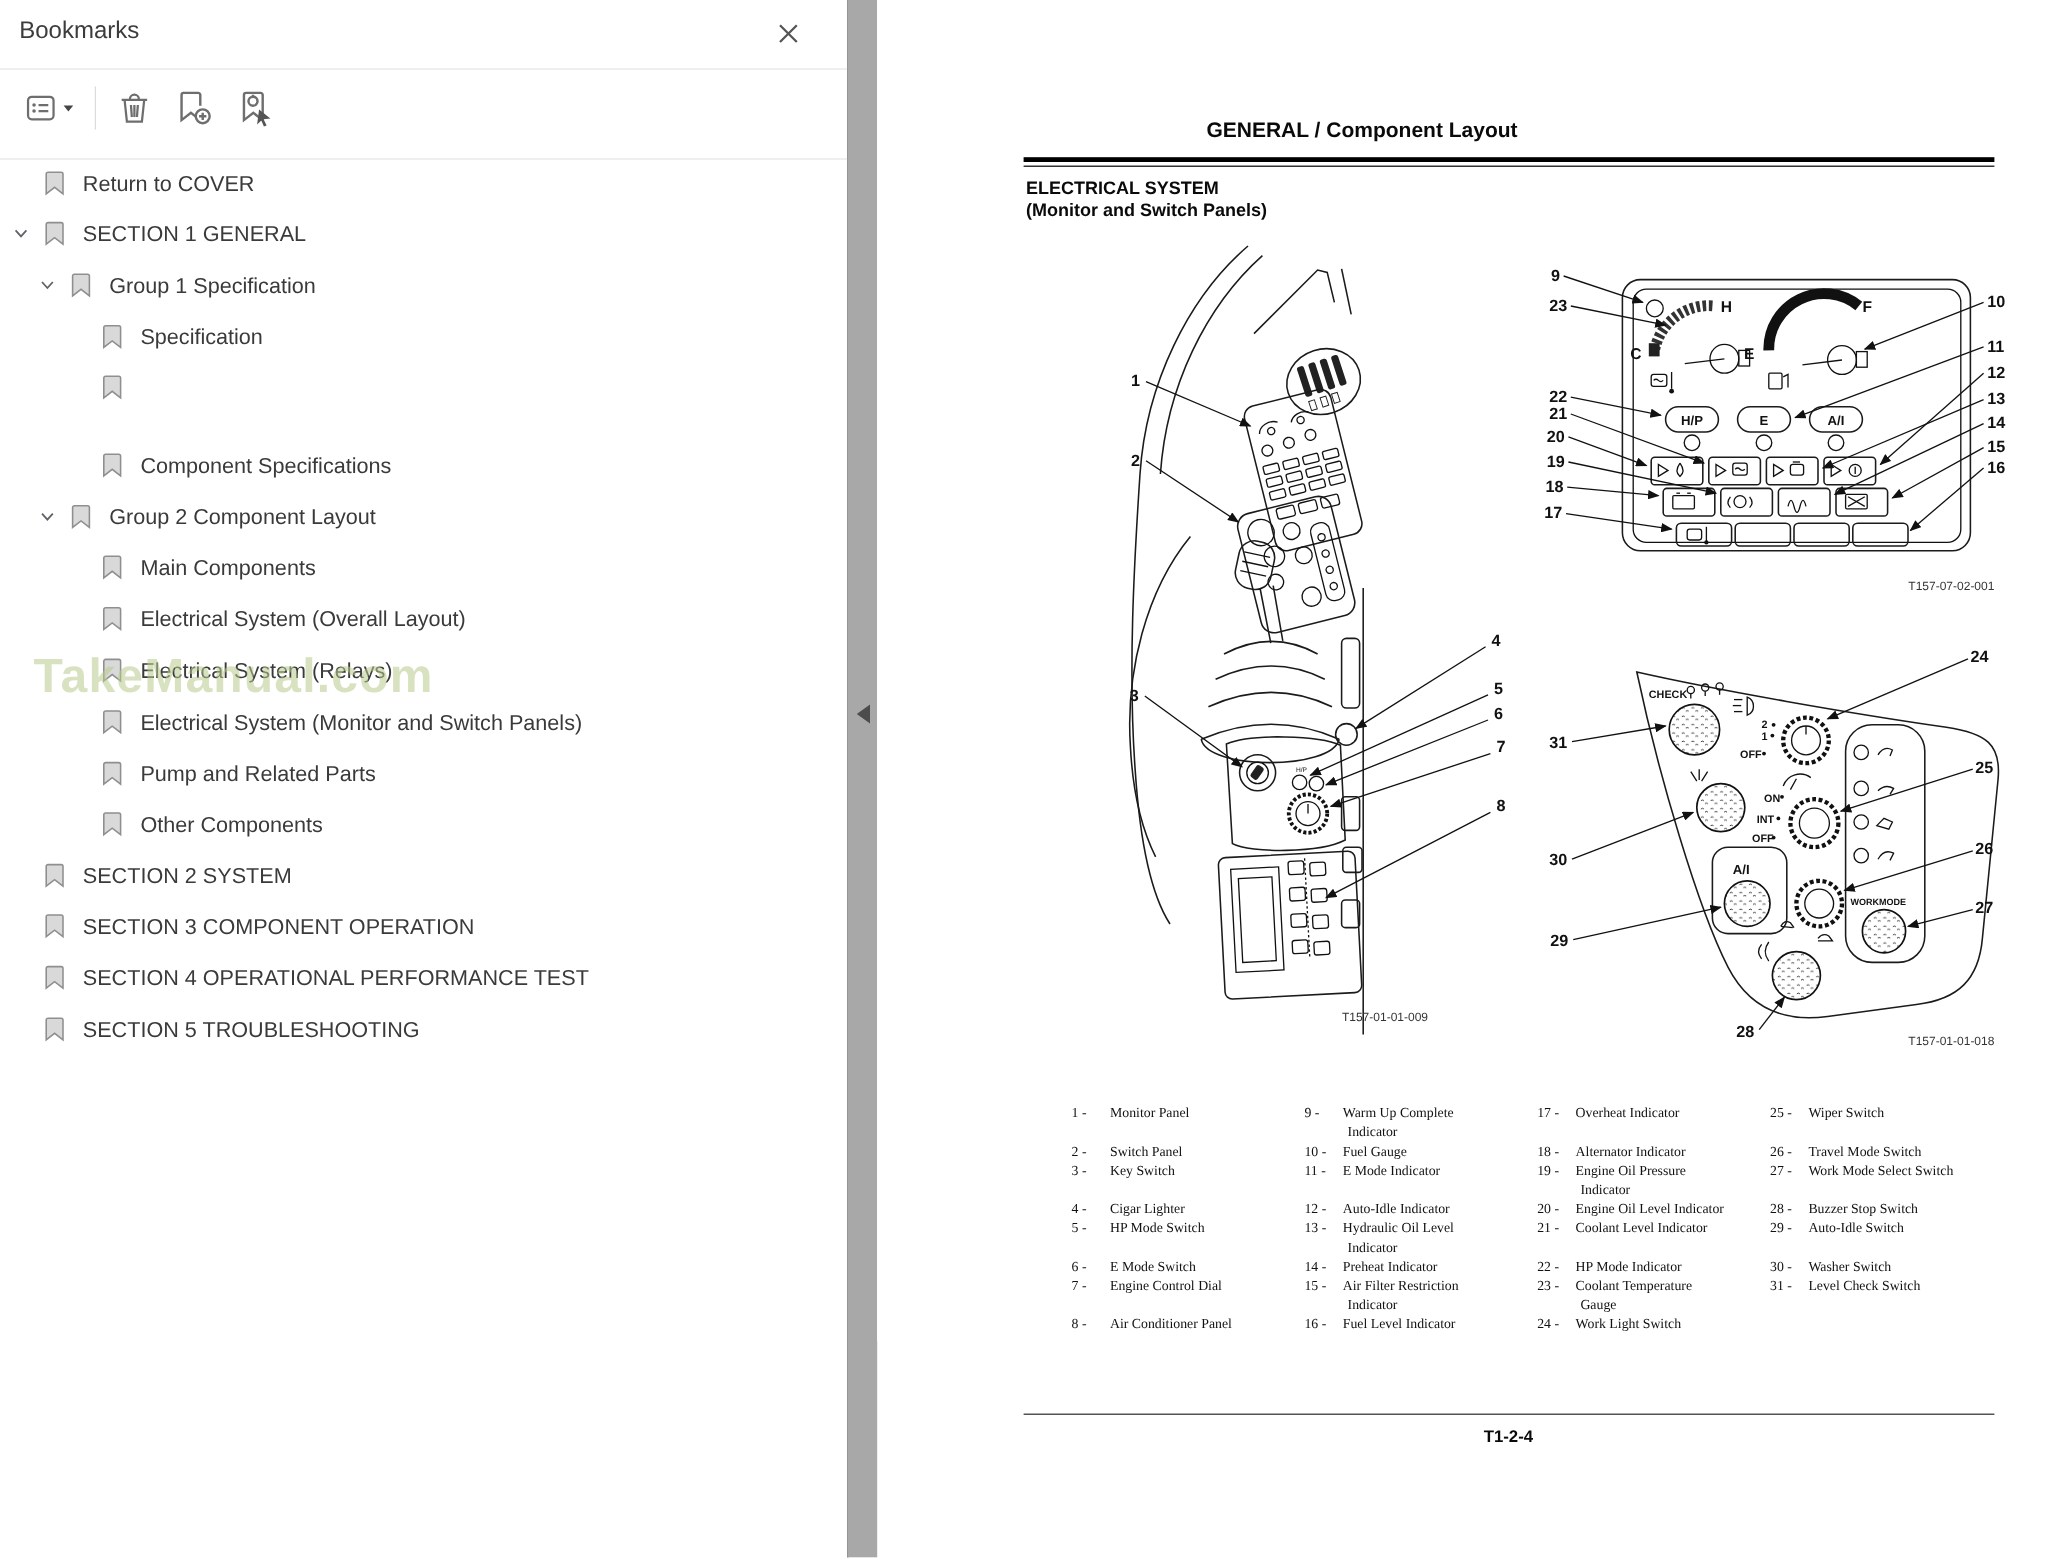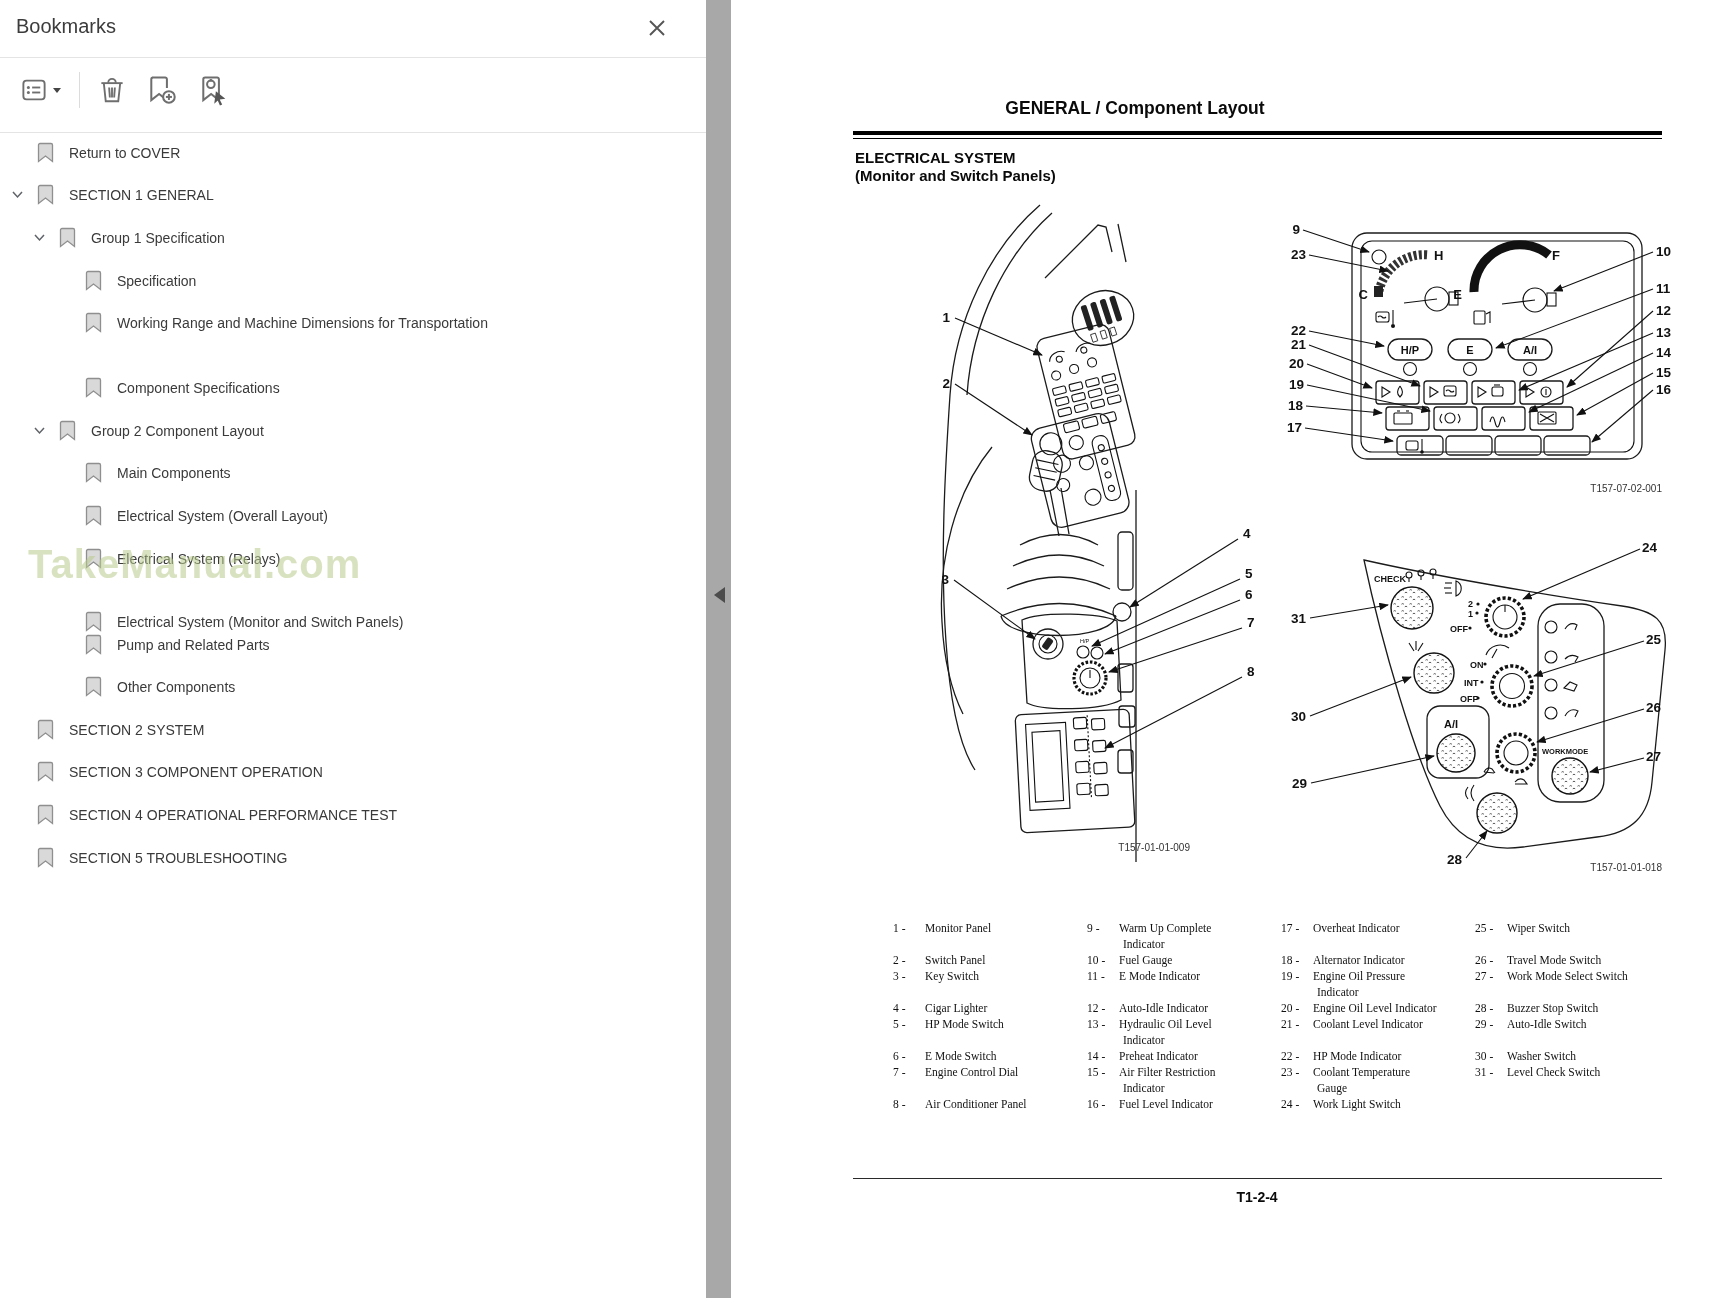--- a/index.html
+++ b/index.html
@@ -12,21 +12,21 @@
   .sb-close{position:absolute;right:36px;top:16px;width:26px;height:26px;background:none;border:none;cursor:pointer;padding:0;}
   .hline{position:absolute;left:0;right:0;height:1px;background:#e4e4e4;}
   .sb-toolbar{position:absolute;left:10px;top:68px;height:44px;display:flex;align-items:center;}
   .tb-btn{background:none;border:none;padding:2px 6px;margin:0 3px;cursor:pointer;display:flex;align-items:center;}
   .vsep{width:1px;height:36px;background:#dcdcdc;margin:0 8px;}
   .caret{margin-left:3px;}
 
   .bm-row{position:absolute;display:flex;align-items:flex-start;}
   .slot{width:26px;display:flex;justify-content:flex-start;padding-top:6px;flex:0 0 26px;}
   .bmico{width:19px;flex:0 0 19px;padding-top:2px;}
-  .bm-label{margin-left:14px;font-size:14px;line-height:28px;color:#3a3a3a;white-space:nowrap;}
+  .bm-label{margin-left:14px;font-size:18px;line-height:28px;color:#3a3a3a;white-space:nowrap;}
   .bm-label.wrap{white-space:normal;width:430px;line-height:29px;}
 
   .wm1{position:absolute;left:28px;top:542px;font-size:40px;font-weight:600;color:#b9cc8d;opacity:0.55;pointer-events:none;letter-spacing:1px;}
   .wm2{position:absolute;left:42px;top:618px;font-size:23px;font-weight:600;color:#c3d39b;opacity:0.85;pointer-events:none;}
 
   
   .gutter{position:absolute;left:706px;top:0;width:25px;height:1298px;background:#a8a8a8;cursor:col-resize;}
   .collapse-handle{position:absolute;left:0;top:574px;width:25px;height:42px;display:flex;align-items:center;justify-content:center;cursor:pointer;}
   .collapse-handle .tri{width:0;height:0;border:8px solid transparent;border-right:11px solid #4c4c4c;margin-right:6px;}
 
@@ -147,21 +147,20 @@
         <span class="bmico"><svg width="19" height="23" viewBox="0 0 19 23">
               <path d="M4 2.5 h11 a1.5 1.5 0 0 1 1.5 1.5 v16.5 l-7 -5.4 -7 5.4 V4 A1.5 1.5 0 0 1 4 2.5 z" fill="#d9d9d9" stroke="#8f8f8f" stroke-width="1.3"></path>
             </svg></span>
         <span class="bm-label">Specification</span>
       </div>
       <div class="bm-row" style="top:309px;left:58px">
         <span class="slot"></span>
         <span class="bmico"><svg width="19" height="23" viewBox="0 0 19 23">
               <path d="M4 2.5 h11 a1.5 1.5 0 0 1 1.5 1.5 v16.5 l-7 -5.4 -7 5.4 V4 A1.5 1.5 0 0 1 4 2.5 z" fill="#d9d9d9" stroke="#8f8f8f" stroke-width="1.3"></path>
             </svg></span>
-        <span class="bm-label wrap">Working Range and Machine Dimensions for Transportation</span>
       </div>
       <div class="bm-row" style="top:374px;left:58px">
         <span class="slot"></span>
         <span class="bmico"><svg width="19" height="23" viewBox="0 0 19 23">
               <path d="M4 2.5 h11 a1.5 1.5 0 0 1 1.5 1.5 v16.5 l-7 -5.4 -7 5.4 V4 A1.5 1.5 0 0 1 4 2.5 z" fill="#d9d9d9" stroke="#8f8f8f" stroke-width="1.3"></path>
             </svg></span>
         <span class="bm-label">Component Specifications</span>
       </div>
       <div class="bm-row" style="top:417px;left:32px">
         <span class="slot">
@@ -188,21 +187,21 @@
             </svg></span>
         <span class="bm-label">Electrical System (Overall Layout)</span>
       </div>
       <div class="bm-row" style="top:545px;left:58px">
         <span class="slot"></span>
         <span class="bmico"><svg width="19" height="23" viewBox="0 0 19 23">
               <path d="M4 2.5 h11 a1.5 1.5 0 0 1 1.5 1.5 v16.5 l-7 -5.4 -7 5.4 V4 A1.5 1.5 0 0 1 4 2.5 z" fill="#d9d9d9" stroke="#8f8f8f" stroke-width="1.3"></path>
             </svg></span>
         <span class="bm-label">Electrical System (Relays)</span>
       </div>
-      <div class="bm-row" style="top:608px;left:58px">
+      <div class="bm-row" style="top:588px;left:58px">
         <span class="slot"></span>
         <span class="bmico"><svg width="19" height="23" viewBox="0 0 19 23">
               <path d="M4 2.5 h11 a1.5 1.5 0 0 1 1.5 1.5 v16.5 l-7 -5.4 -7 5.4 V4 A1.5 1.5 0 0 1 4 2.5 z" fill="#d9d9d9" stroke="#8f8f8f" stroke-width="1.3"></path>
             </svg></span>
         <span class="bm-label">Electrical System (Monitor and Switch Panels)</span>
       </div>
       <div class="bm-row" style="top:631px;left:58px">
         <span class="slot"></span>
         <span class="bmico"><svg width="19" height="23" viewBox="0 0 19 23">
               <path d="M4 2.5 h11 a1.5 1.5 0 0 1 1.5 1.5 v16.5 l-7 -5.4 -7 5.4 V4 A1.5 1.5 0 0 1 4 2.5 z" fill="#d9d9d9" stroke="#8f8f8f" stroke-width="1.3"></path>

